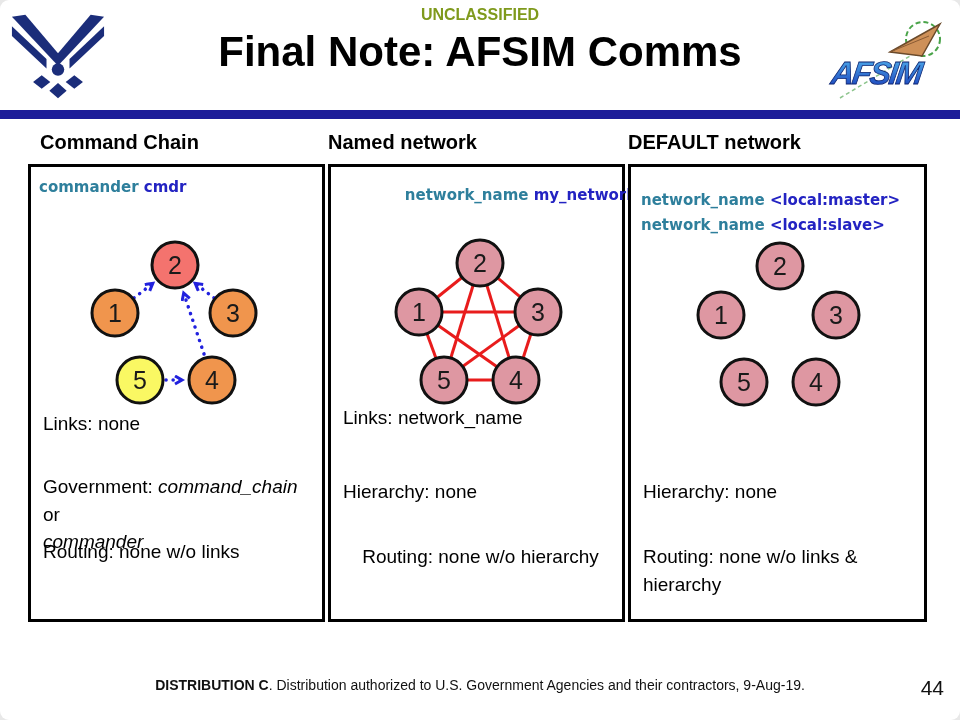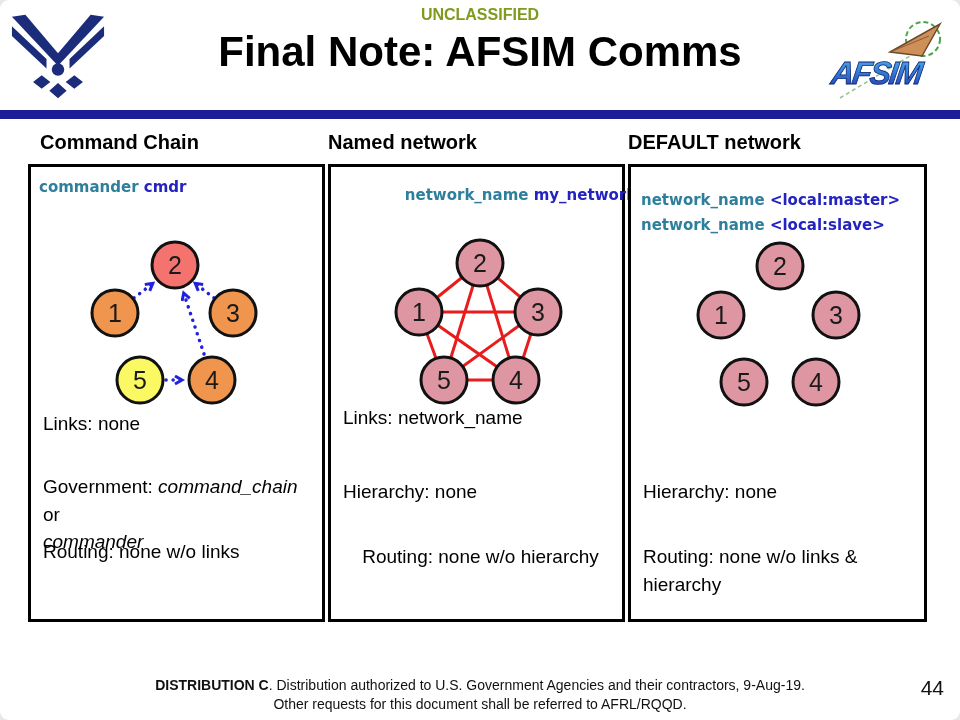--- a/index.html
+++ b/index.html
@@ -194,17 +194,16 @@
         <span class="tok-teal">network_name </span><span class="tok-navy">&lt;local:slave&gt;</span>
       </div>
     </div>
 
     <div class="body-text b3-hier">Hierarchy: none</div>
     <div class="body-text b3-rout"><span>Routing: none w/o links &amp;</span><br><span>hierarchy</span></div>
   </div>
 
   <div class="footer">
     <div><b>DISTRIBUTION C</b><span>. Distribution authorized to U.S. Government Agencies and their contractors, 9-Aug-19.</span></div>
-    <div>Other requests for this document shall be referred to AFRL/RQQD.</div>
   </div>
   <div class="page-num">44</div>
 
 </div>
 
 </body></html>

